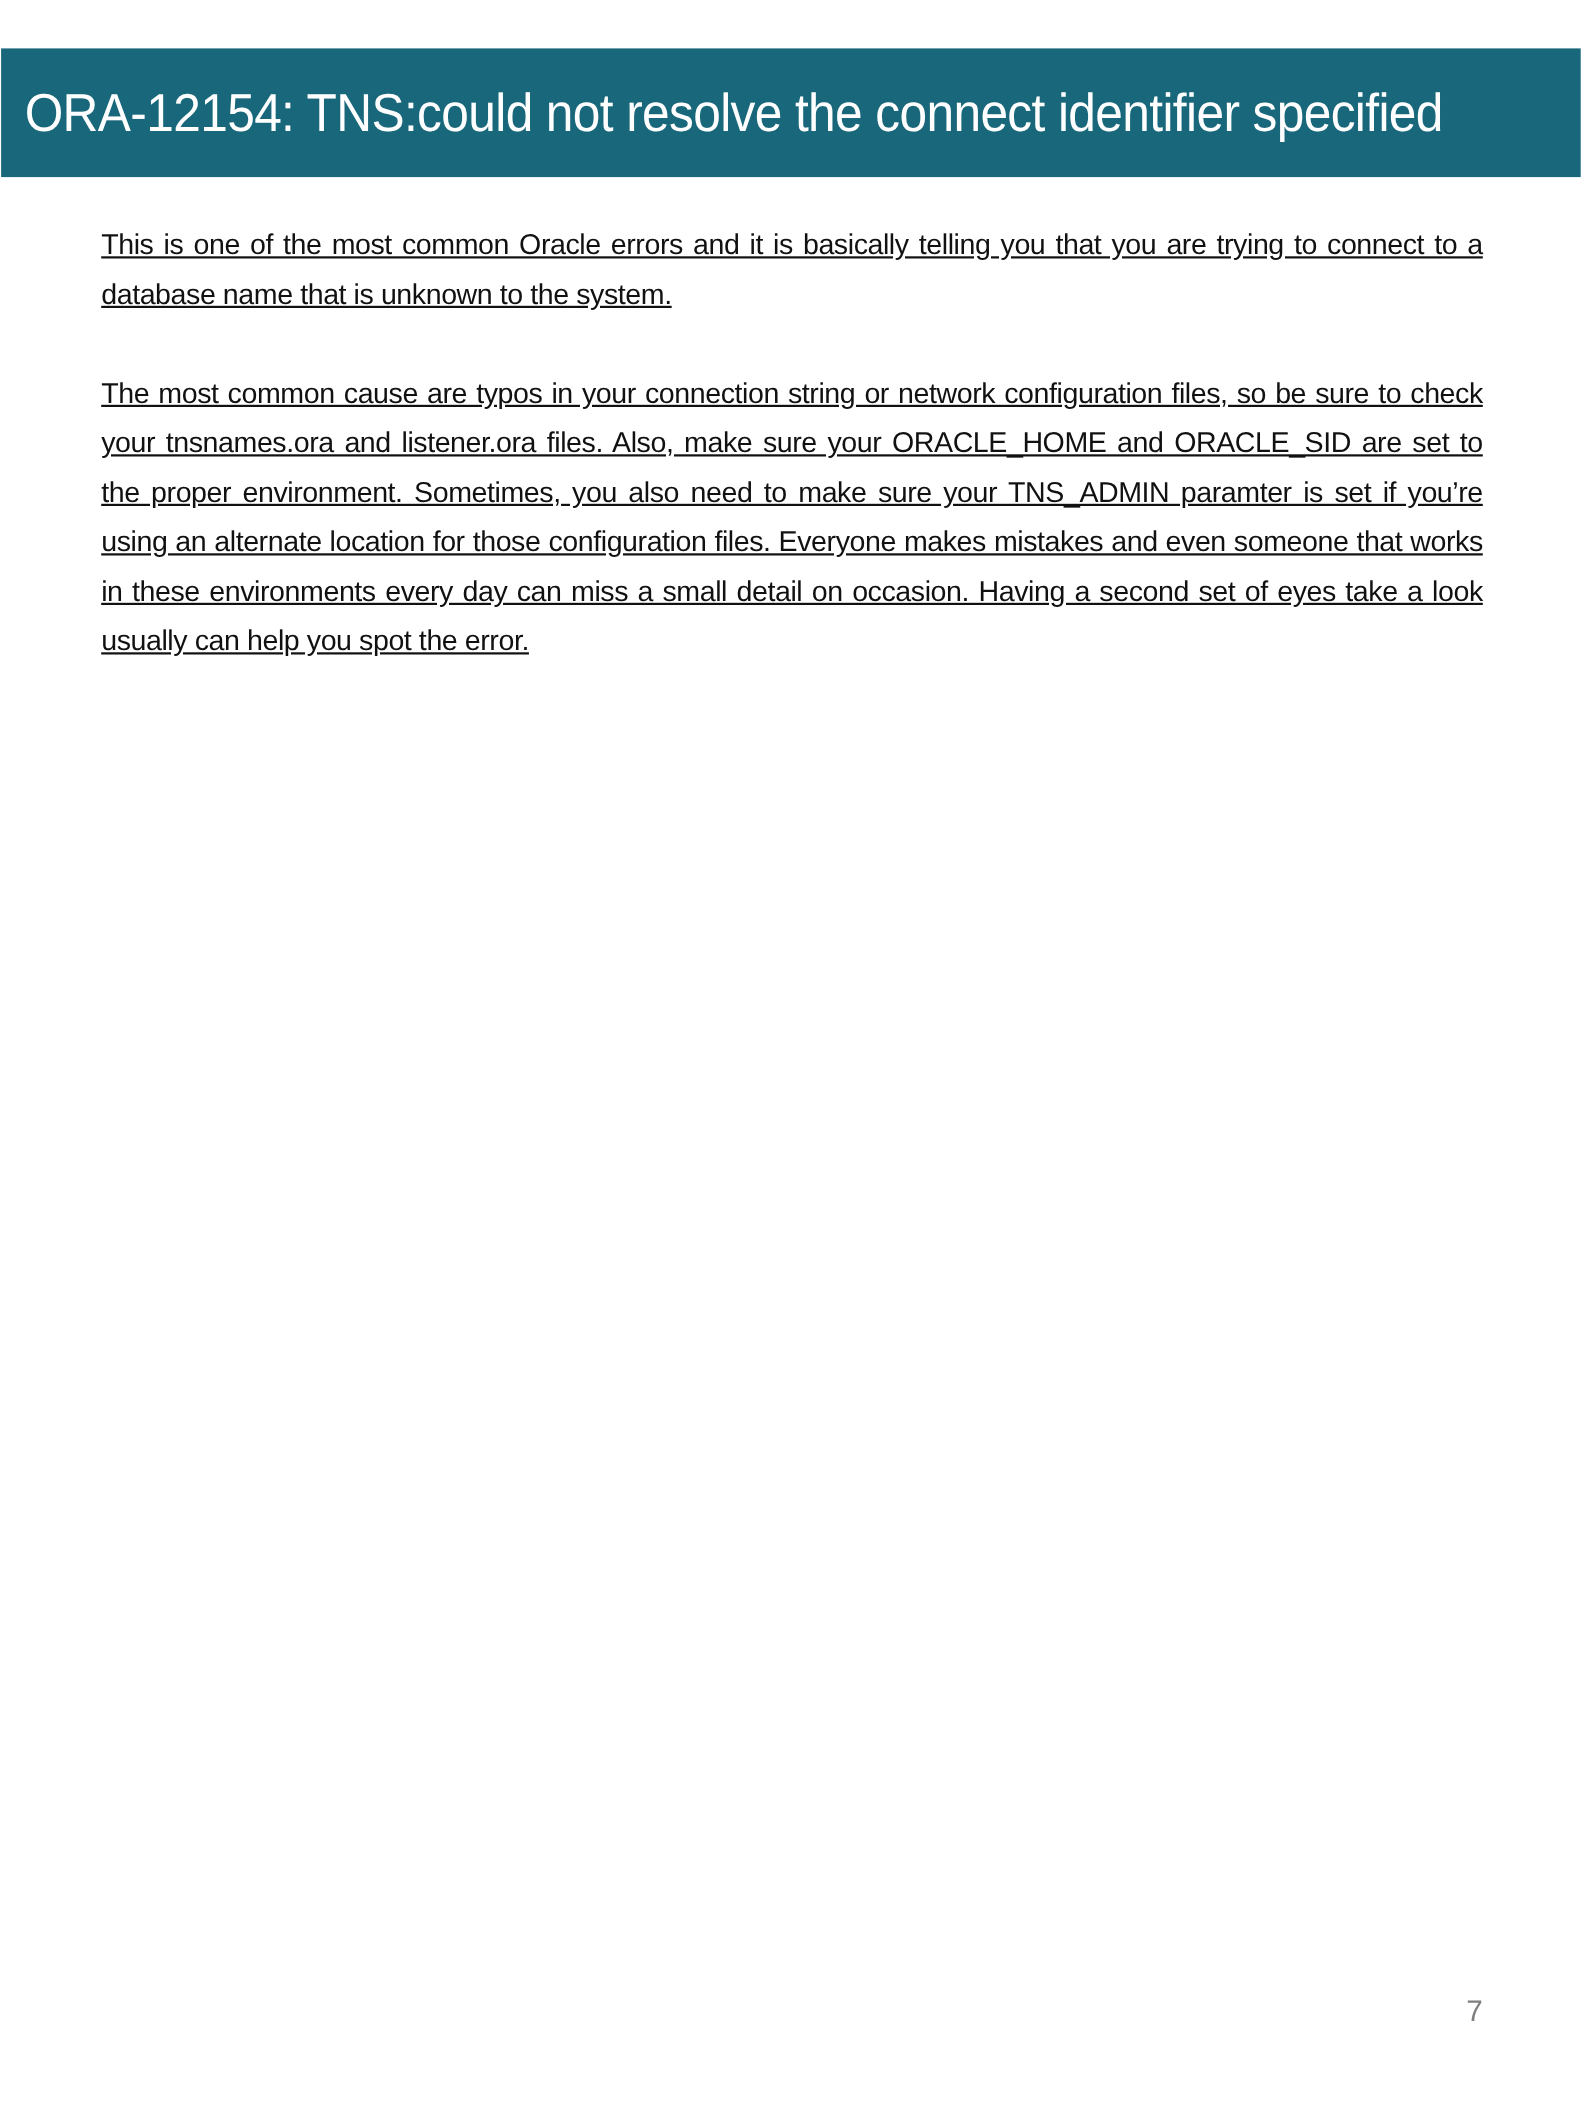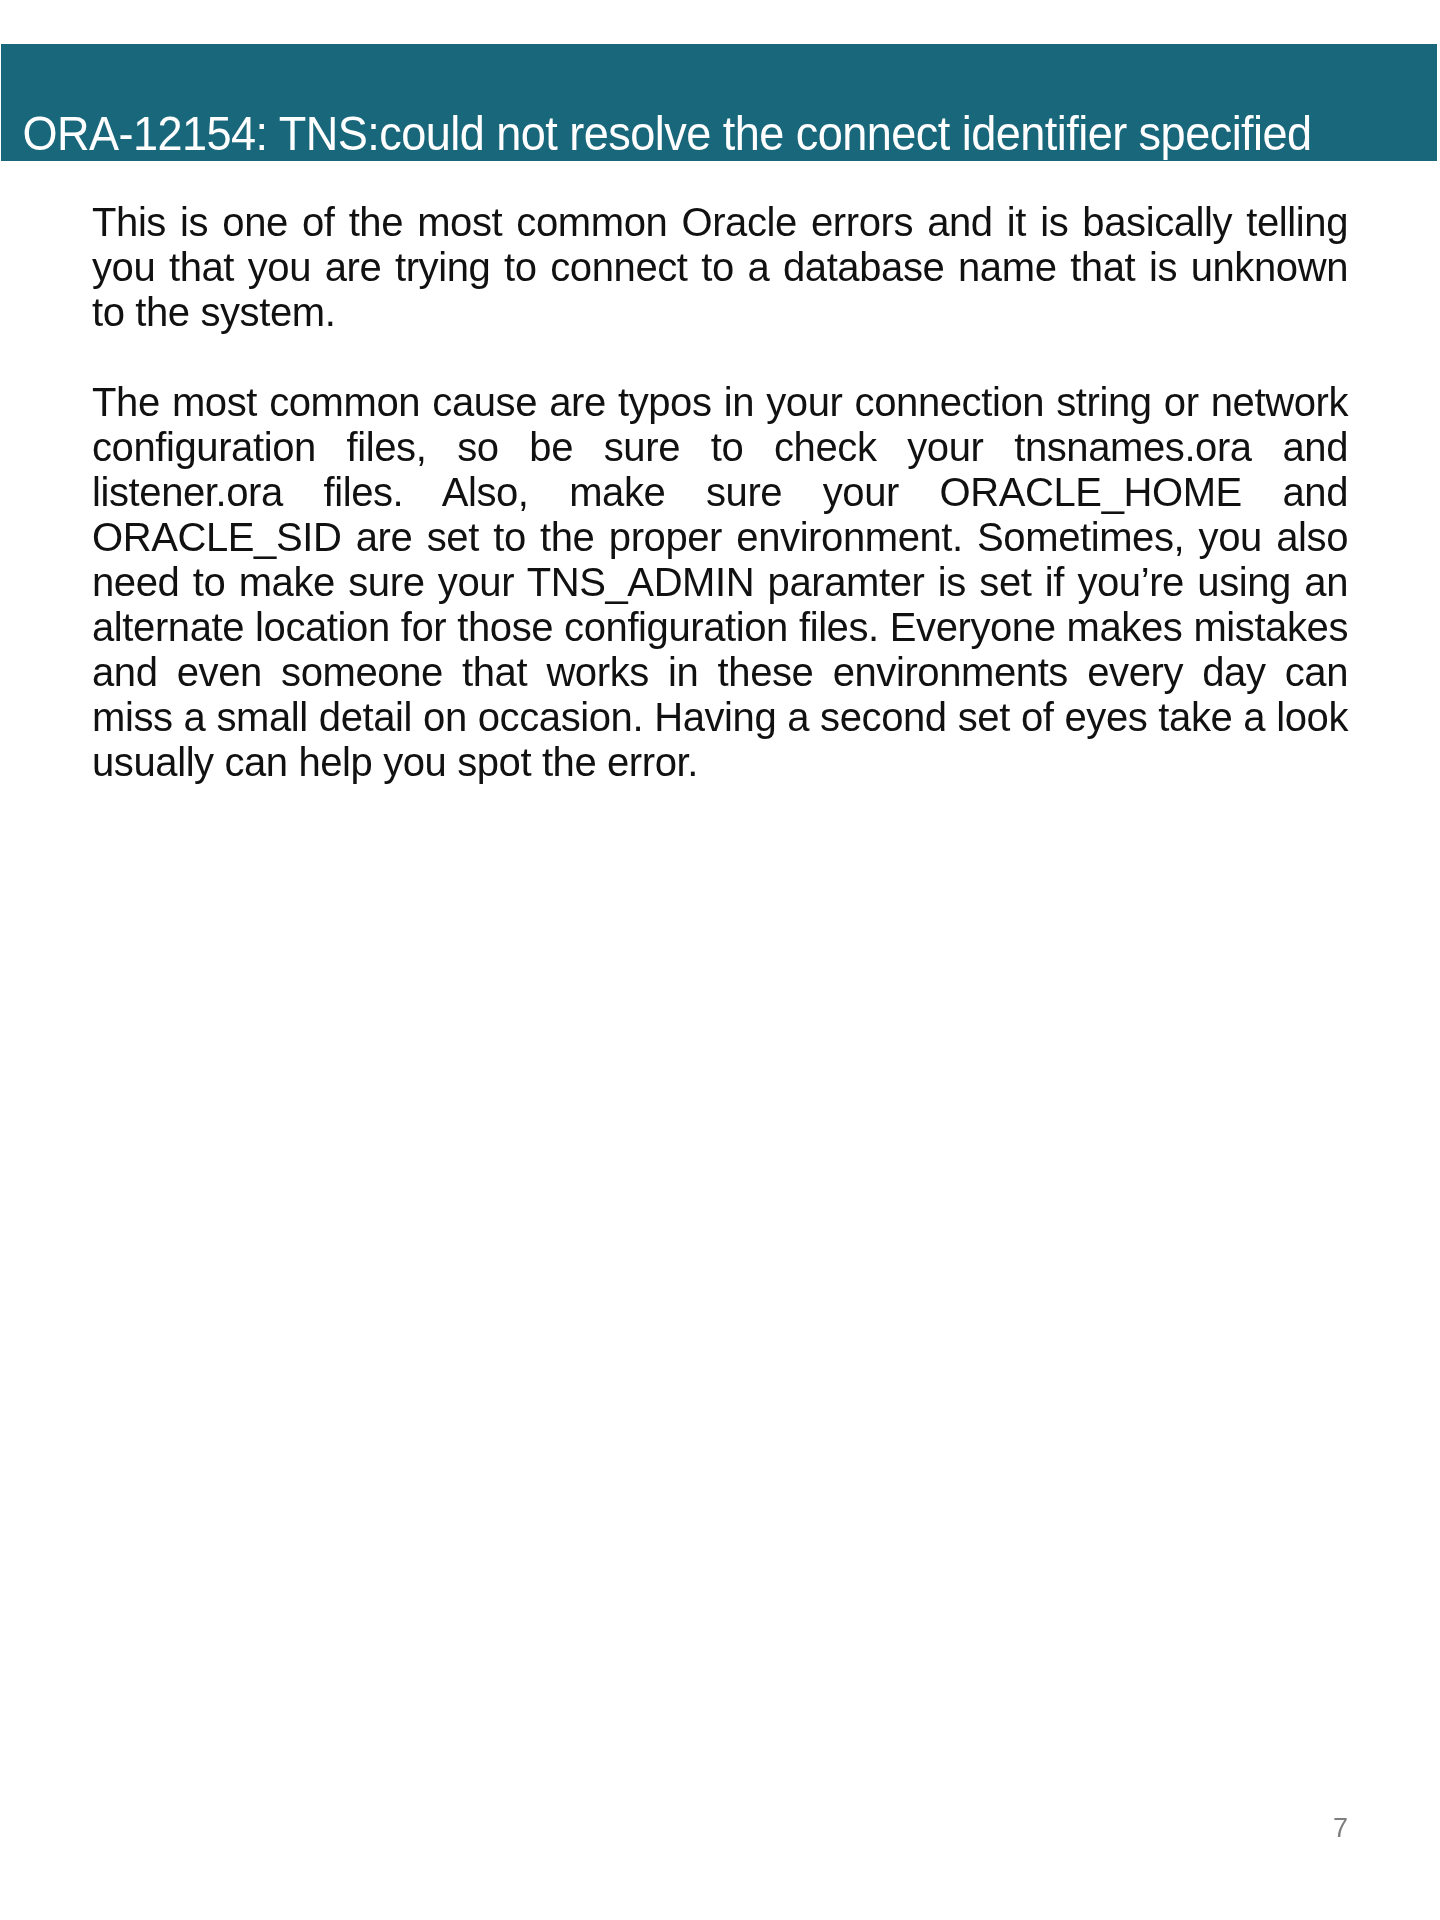--- a/index.html
+++ b/index.html
@@ -17,44 +17,45 @@
     }
     .title-bar {
       position: absolute;
       left: 1px;
       top: 44px;
       width: 1436px;
       height: 117px;
       background: #19677b;
       box-sizing: border-box;
       display: flex;
-      align-items: flex-end;
+      align-items: center;
     }
     .title-text {
       color: #ffffff;
       font-size: 48.5px;
       letter-spacing: -0.6px;
       white-space: nowrap;
       padding-left: 23px;
       transform: scaleX(0.93);
       transform-origin: left center;
     }
     .content {
       position: absolute;
       left: 92px;
       top: 200px;
       width: 1256px;
     }
     .paragraph {
       margin: 0 0 45px 0;
-      font-size: 40px;
+      font-size: 26px;
       line-height: 45px;
       text-align: justify;
       letter-spacing: -0.4px;
       word-spacing: 0px;
+      text-decoration: underline;
     }
     .page-number {
       position: absolute;
       right: 92px;
       top: 1813px;
       font-size: 27px;
       color: #7f7f7f;
     }
   </style>
 </head>

